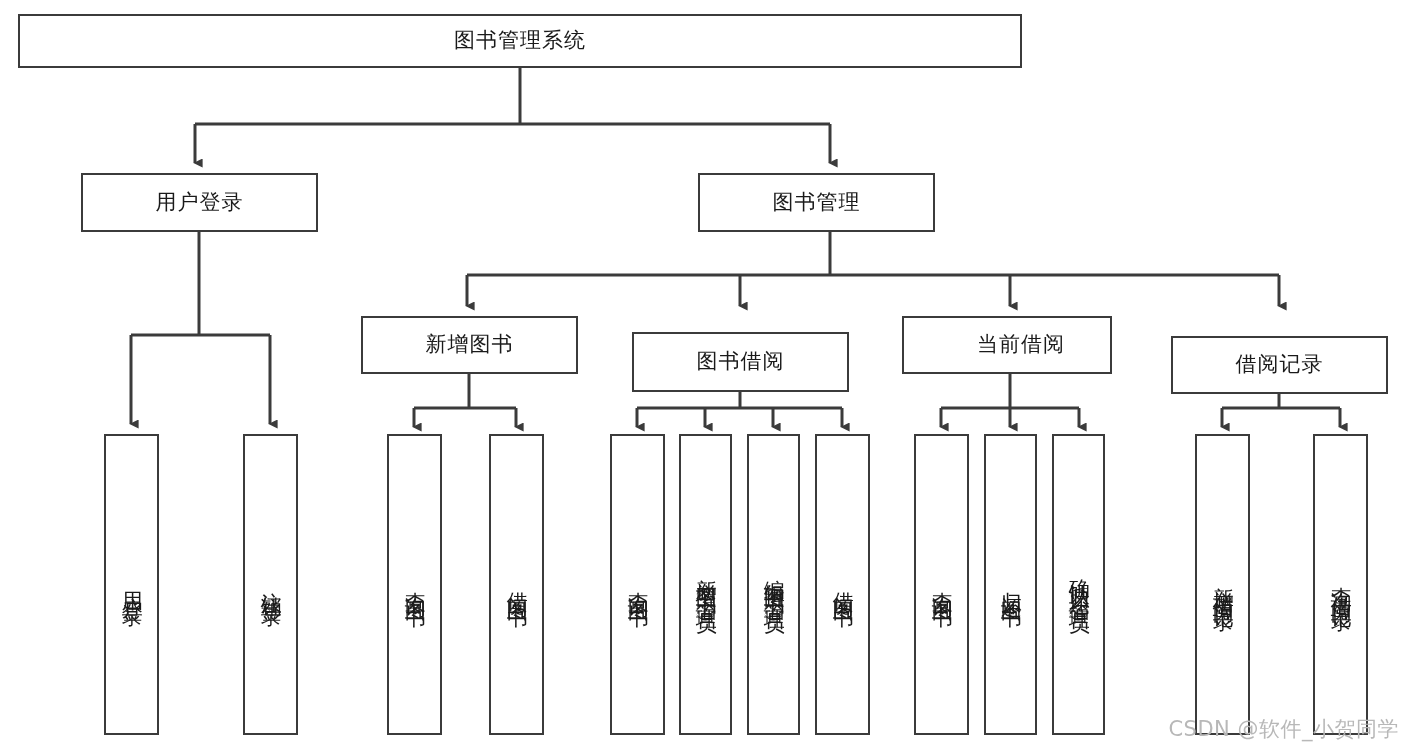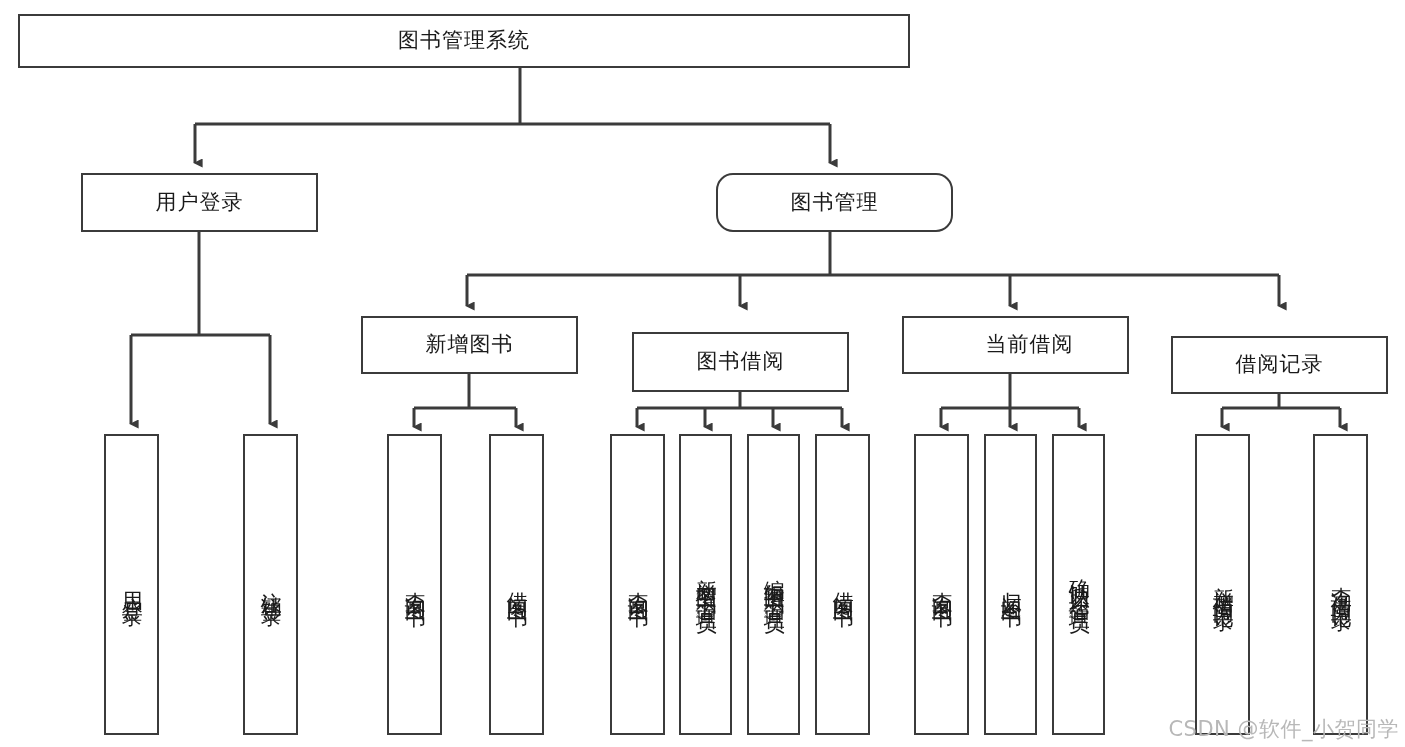--- a/index.html
+++ b/index.html
@@ -111,38 +111,38 @@
       <path d="M1010,408 L1010,427" marker-end="url(#arr)"></path>
       <path d="M1079,408 L1079,427" marker-end="url(#arr)"></path>
 
       <path d="M1279,374 L1279,408"></path>
       <path d="M1222,408 L1340,408"></path>
       <path d="M1222,408 L1222,427" marker-end="url(#arr)"></path>
       <path d="M1340,408 L1340,427" marker-end="url(#arr)"></path>
     </g>
   </svg>
 
-  <div class="node horiz" style="left:18px; top:14px; width:892px; height:54px;">
+  <div class="node horiz" style="left:18px; top:14px; width:1004px; height:54px;">
     <span>图书管理系统</span>
   </div>
 
   <div class="node horiz" style="left:81px; top:173px; width:237px; height:59px;">
     <span>用户登录</span>
   </div>
-  <div class="node horiz" style="left:716px; top:173px; width:237px; height:59px;border-radius:17px;">
+  <div class="node horiz" style="left:698px; top:173px; width:237px; height:59px;">
     <span>图书管理</span>
   </div>
 
   <div class="node horiz" style="left:361px; top:316px; width:217px; height:58px;">
     <span>新增图书</span>
   </div>
   <div class="node horiz" style="left:632px; top:332px; width:217px; height:60px;justify-content:center;">
     <span>图书借阅</span>
   </div>
-  <div class="node horiz" style="left:902px; top:316px; width:227px; height:58px;padding-left:28px;">
+  <div class="node horiz" style="left:902px; top:316px; width:210px; height:58px;padding-left:28px;">
     <span>当前借阅</span>
   </div>
   <div class="node horiz" style="left:1171px; top:336px; width:217px; height:58px;">
     <span>借阅记录</span>
   </div>
 
   <div class="node vert" style="left:104px; top:434px; width:55px; height:301px;">
     <span class="vtext">用户登录</span>
   </div>
   <div class="node vert" style="left:243px; top:434px; width:55px; height:301px;">

